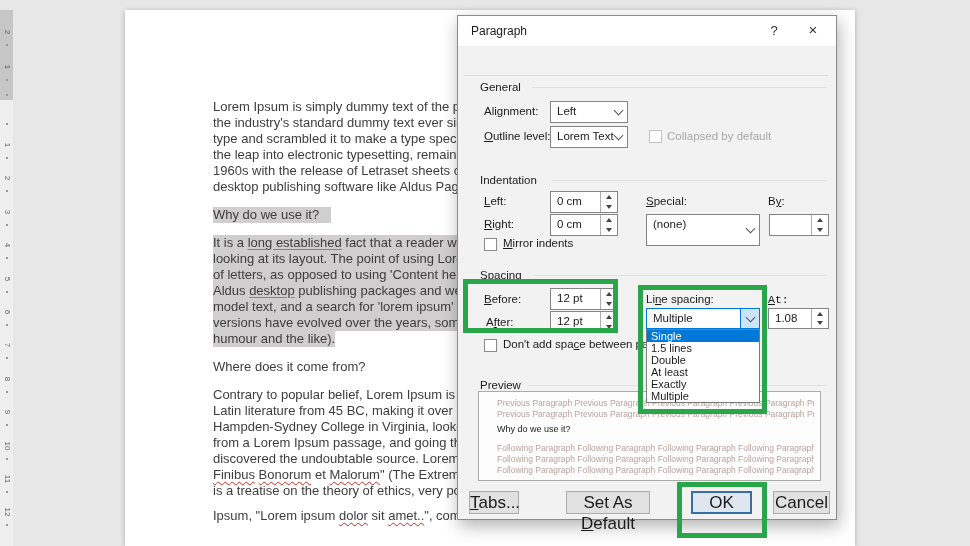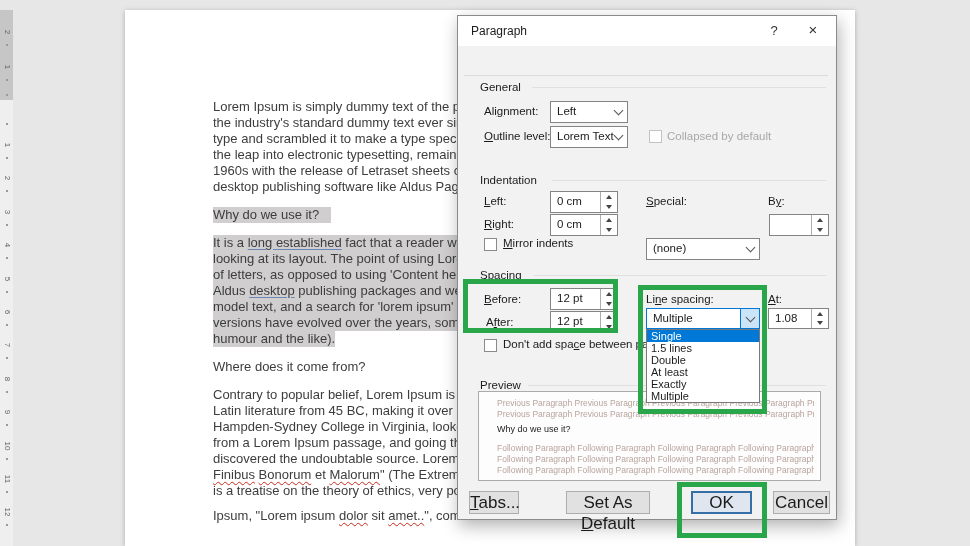--- a/index.html
+++ b/index.html
@@ -204,21 +204,21 @@
       <span class="sval">0 cm</span>
       <span class="sbtns">
         <span class="sbtn">
             <span class="tri-up"></span>
           </span>
         <span class="sbtn">
             <span class="tri-dn"></span>
           </span>
       </span>
     </div>
-    <div class="combo" style="left:188px;top:198px;width:114px;height:22px;margin-top:24px;">
+    <div class="combo" style="left:188px;top:198px;width:114px;height:32px;">
       <span class="cval">(none)</span>
       <span class="cbtn">
           <span class="chev"></span>
         </span>
     </div>
     <div class="spin" style="left:311px;top:198px;width:60px;height:22px;">
       <span class="sval"></span>
       <span class="sbtns">
         <span class="sbtn">
             <span class="tri-up"></span>
@@ -273,21 +273,21 @@
     </div>
     <div class="list" id="ls-list">
         <div class="opt sel">Single</div>
         <div class="opt">1.5 lines</div>
         <div class="opt">Double</div>
         <div class="opt">At least</div>
         <div class="opt">Exactly</div>
         <div class="opt">Multiple</div>
       </div>
 
-    <span class="lbl" style="left:310px;top:277px;"><u>A</u>t:</span>
+    <span class="lbl" style="left:310px;top:277px;font-family:Liberation Mono, monospace;"><u>A</u>t:</span>
     <div class="spin" style="left:310px;top:292px;width:61px;height:21px;text-align:center;">
       <span class="sval">1.08</span>
       <span class="sbtns">
         <span class="sbtn">
             <span class="tri-up"></span>
           </span>
         <span class="sbtn">
             <span class="tri-dn"></span>
           </span>
       </span>

